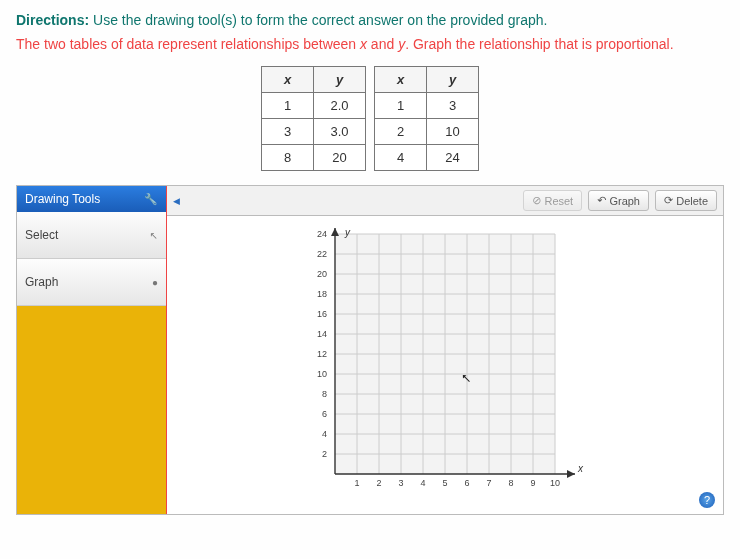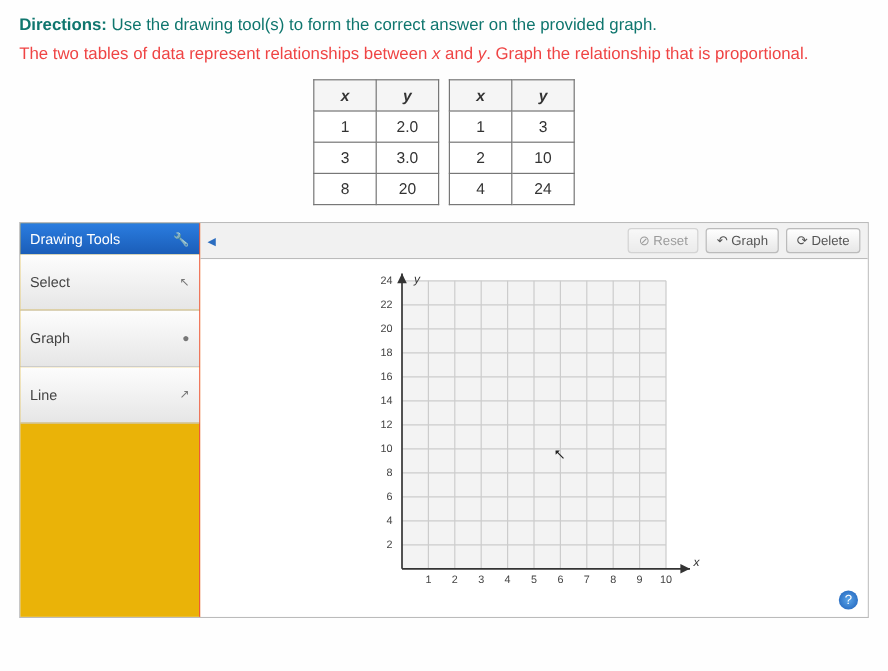--- a/index.html
+++ b/index.html
@@ -211,24 +211,20 @@
       <span>Drawing Tools</span>
       <span class="wrench">🔧</span>
     </div>
     <div class="tool-item">
       <span>Select</span>
       <span class="tico">↖</span>
     </div>
     <div class="tool-item">
       <span>Graph</span>
       <span class="tico">●</span>
-    </div>
-    <div class="tool-item">
-      <span>Line</span>
-      <span class="tico">↗</span>
     </div>
   </div>
 
   <div class="canvas-col">
     <div class="canvas-top">
       <div class="hint">
         <span class="tri">◀</span>
       </div>
       <div class="btn disabled">
         <span>⊘</span>

